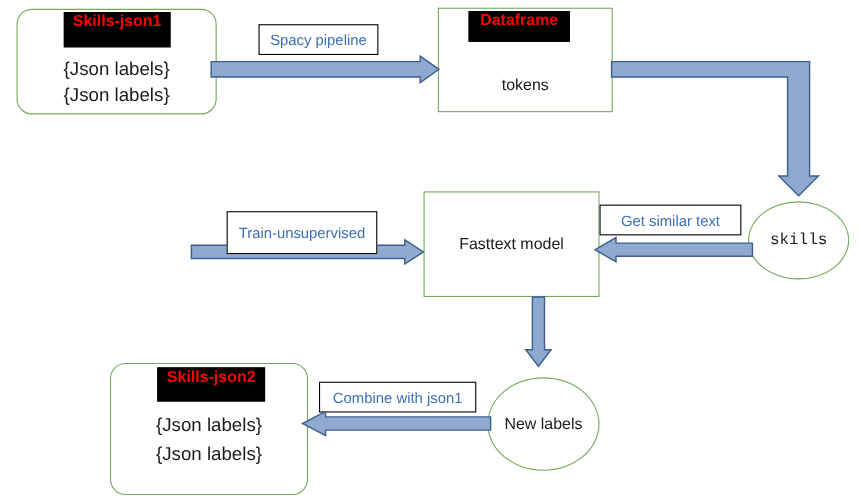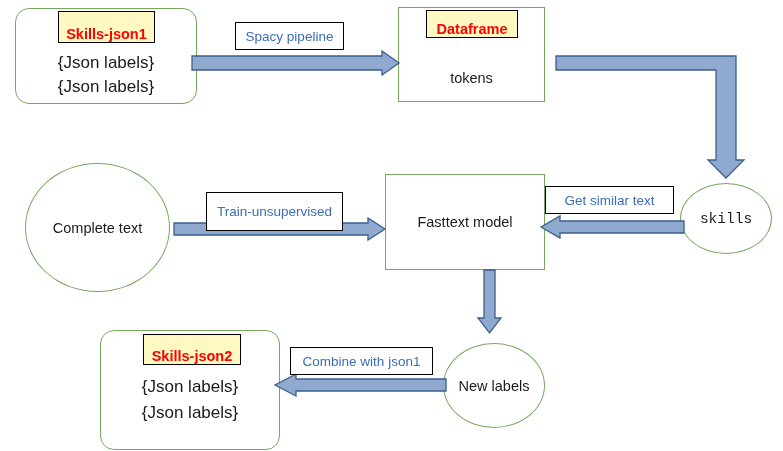--- a/index.html
+++ b/index.html
@@ -41,26 +41,26 @@
     width: 100%;
     transform: translateY(-50%);
     text-align: center;
     font-size: 14.5px;
     color: #1a1a1a;
   }
   .title-box {
     position: absolute;
     box-sizing: border-box;
     border: 1.3px solid #000000;
-    background: #fef9c3;
+    background: #000000;
     color: #ff0000;
     font-size: 14.5px;
     font-weight: bold;
     display: flex;
-    align-items: flex-end;
+    align-items: flex-start;
     justify-content: center;
     white-space: nowrap;
   }
   .edge-label {
     position: absolute;
     box-sizing: border-box;
     border: 1.3px solid #000000;
     background: #ffffff;
     color: #3b6fb5;
     font-size: 13.5px;
@@ -112,30 +112,27 @@
   </svg>
 
   <div class="node rounded" style="left:15px; top:8px; width:182px; height:96px;">
     <div class="title-box" style="left:42px; top:2px; width:97px; height:32px;">
       <span>Skills-json1</span>
     </div>
     <div class="json-line" style="position:absolute; left:0; top:40px; width:100%;">{Json labels}</div>
     <div class="json-line" style="position:absolute; left:0; top:64px; width:100%;">{Json labels}</div>
   </div>
 
-  <div class="node" style="left:398px; top:7px; width:147px; height:95px;">
+  <div class="node" style="left:398px; top:7px; width:159px; height:95px;">
     <div class="title-box" style="left:27px; top:2px; width:92px; height:28px;">
       <span>Dataframe</span>
     </div>
     <div class="node-body" style="left:0; top:62px;">tokens</div>
   </div>
 
-  <div class="node ellipse" style="left:25px; top:163px; width:145px; height:129px;">
-    <div class="center-label">Complete text</div>
-  </div>
 
   <div class="node" style="left:385px; top:174px; width:160px; height:96px;">
     <div class="center-label">Fasttext model</div>
   </div>
 
   <div class="node ellipse" style="left:680px; top:183px; width:92px; height:71px;font-family:Liberation Mono, monospace;">
     <div class="center-label">skills</div>
   </div>
 
   <div class="node ellipse" style="left:443px; top:343px; width:102px; height:85px;">

